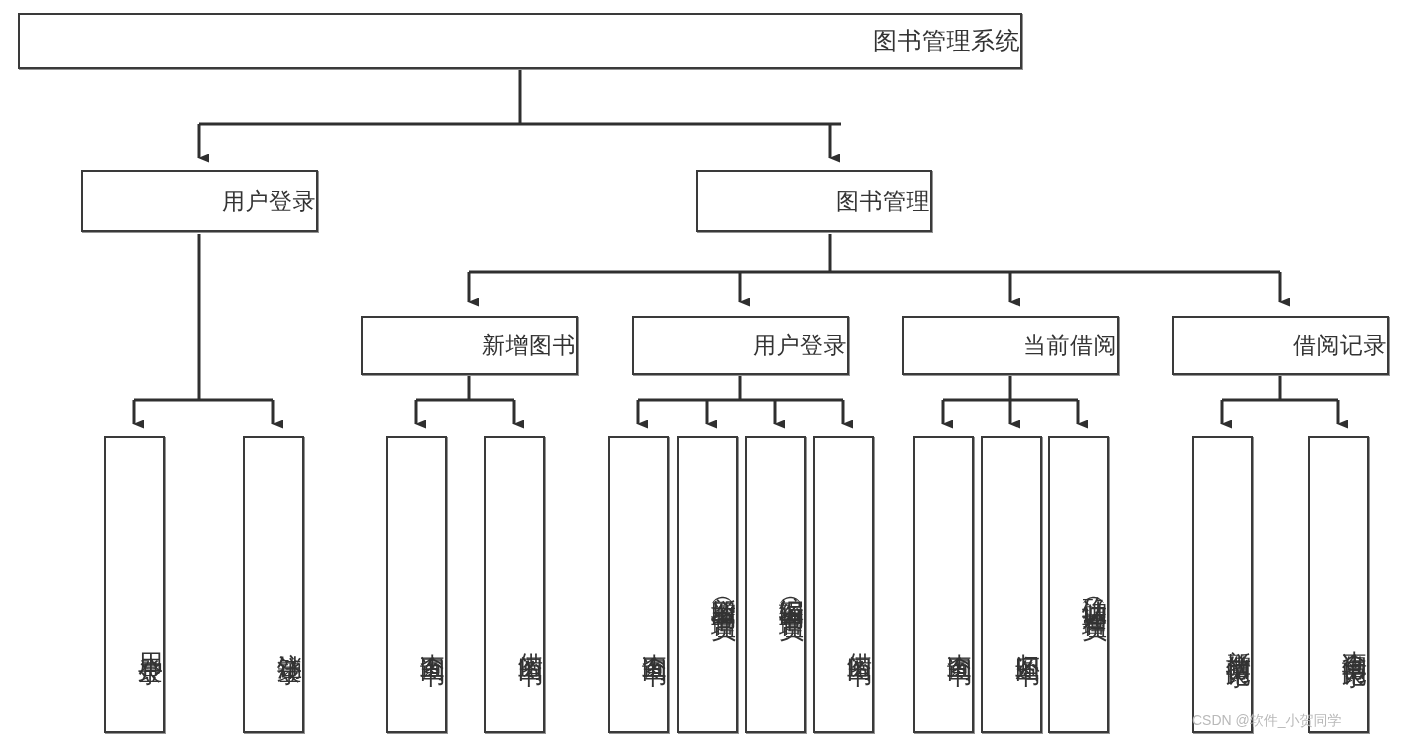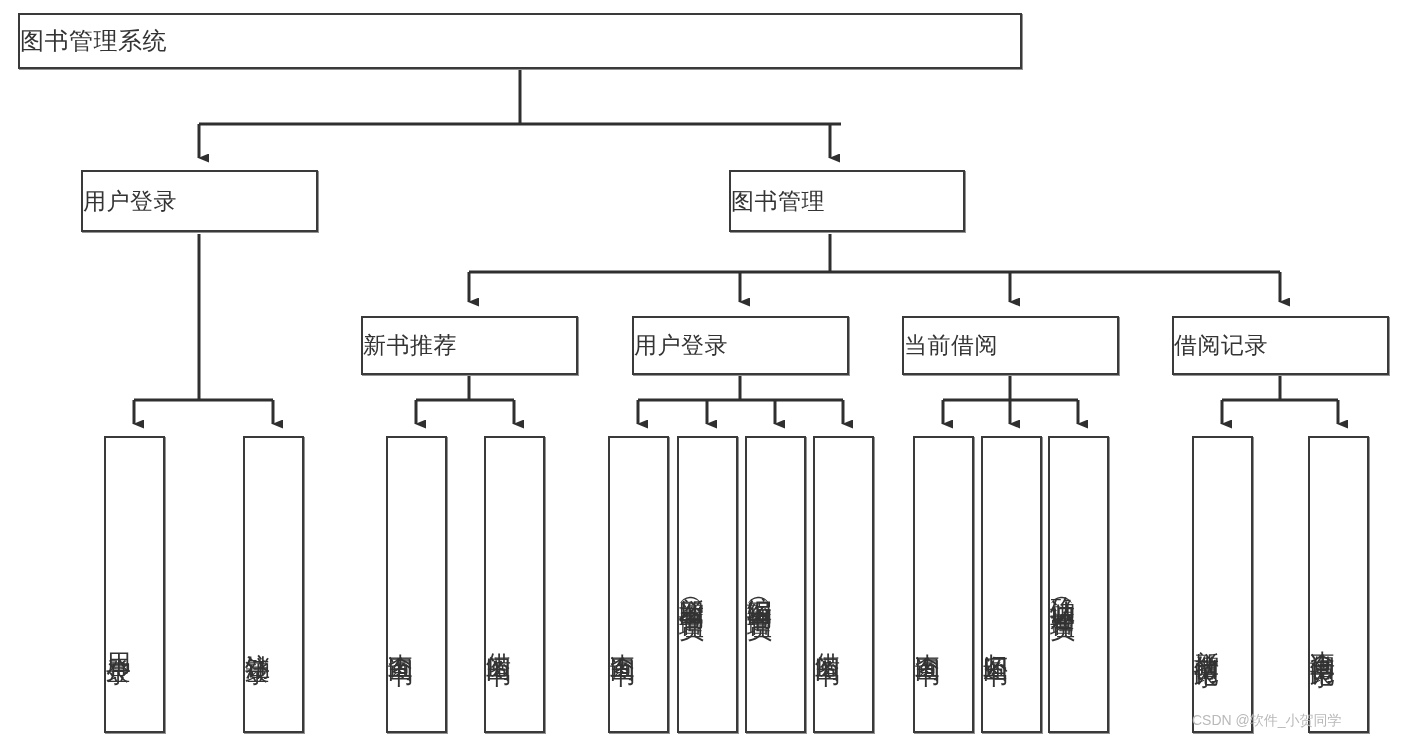--- a/index.html
+++ b/index.html
@@ -26,21 +26,21 @@
     height: 747px;
   }
   .node-box {
     position: absolute;
     box-sizing: border-box;
     background: #ffffff;
     border: 2px solid #3a3a3a;
     box-shadow: 1px 1px 0 0 rgba(60,60,60,0.55);
     display: flex;
     align-items: center;
-    justify-content: flex-start;
+    justify-content: flex-end;
   }
   .node-label {
     color: #333333;
     text-align: center;
     line-height: 1.15;
     white-space: nowrap;
   }
   
   .node-h .node-label {
     font-size: 23px;
@@ -137,26 +137,26 @@
     </g>
   </svg>
 
   <div class="node-box node-h node-root" style="left:18px; top:13px; width:1004px; height:56px;">
     <span class="node-label">图书管理系统</span>
   </div>
 
   <div class="node-box node-h" style="left:81px; top:170px; width:237px; height:62px;">
     <span class="node-label">用户登录</span>
   </div>
-  <div class="node-box node-h" style="left:729px; top:170px; width:236px; height:62px;">
+  <div class="node-box node-h" style="left:696px; top:170px; width:236px; height:62px;">
     <span class="node-label">图书管理</span>
   </div>
 
   <div class="node-box node-h" style="left:361px; top:316px; width:217px; height:59px;">
-    <span class="node-label">新书推荐</span>
+    <span class="node-label">新增图书</span>
   </div>
   <div class="node-box node-h" style="left:632px; top:316px; width:217px; height:59px;">
     <span class="node-label">用户登录</span>
   </div>
   <div class="node-box node-h" style="left:902px; top:316px; width:217px; height:59px;">
     <span class="node-label">当前借阅</span>
   </div>
   <div class="node-box node-h" style="left:1172px; top:316px; width:217px; height:59px;">
     <span class="node-label">借阅记录</span>
   </div>

